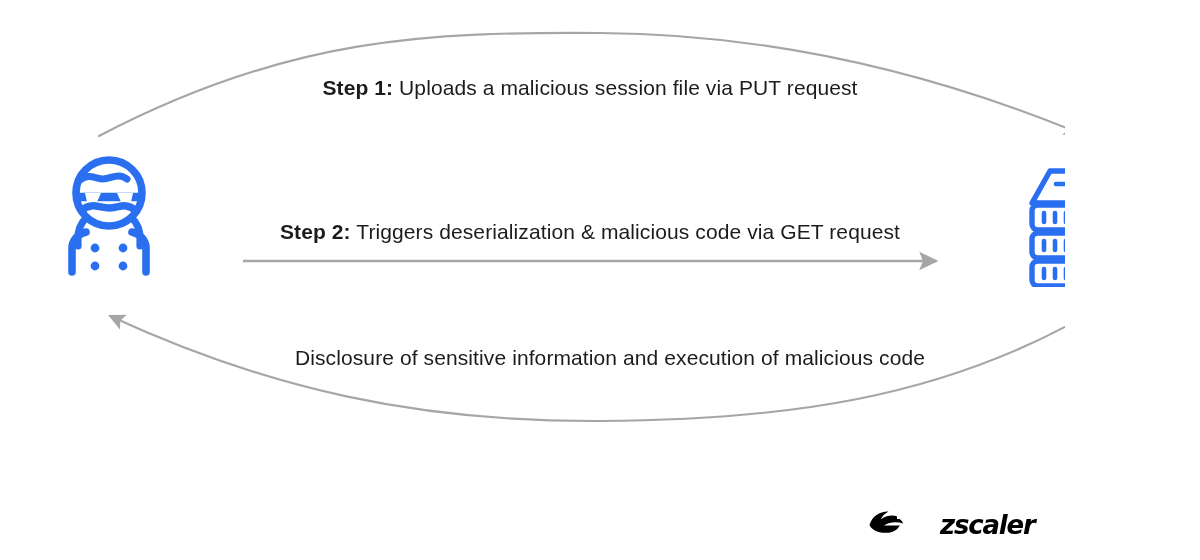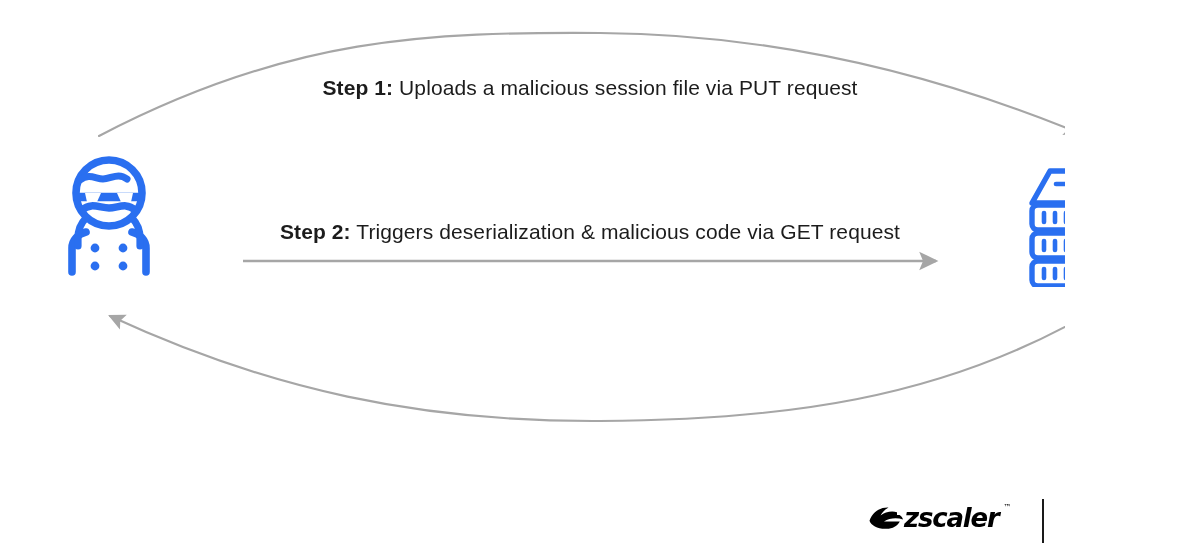--- a/index.html
+++ b/index.html
@@ -59,22 +59,23 @@
   #logo-lockup {
     position: absolute;
     left: 866px;
     top: 498px;
     height: 46px;
     display: flex;
     align-items: center;
   }
   #zscaler-logo {
     display: flex;
-    align-items: flex-start;
+    align-items: flex-end;
     height: 34px;
+    gap: 36px;
   }
   #zscaler-wordmark {
     font-family: "DejaVu Sans", sans-serif;
     font-style: italic;
     font-weight: bold;
     font-size: 27px;
     letter-spacing: -1.2px;
     color: #000000;
     line-height: 1;
     margin-left: -2px;
@@ -213,20 +214,21 @@
       <circle cx="103" cy="54.5" r="4.6"></circle>
       <circle cx="103" cy="82.5" r="4.6"></circle>
       <circle cx="103" cy="110.5" r="4.6"></circle>
     </g>
   </svg>
 
   <div class="flow-label" id="label-step1"><span class="strong">Step 1:</span><span> Uploads a malicious session file via PUT request</span></div>
 
   <div class="flow-label" id="label-step2"><span class="strong">Step 2:</span><span> Triggers deserialization &amp; malicious code via GET request</span></div>
 
+  <div class="flow-label" id="label-outcome"><span>Disclosure of sensitive information and execution of malicious code</span></div>
 
   <div id="logo-lockup">
 
     <div id="zscaler-logo">
       <svg width="40" height="30" viewBox="0 0 40 30">
         <path d="M3.5,16.8 C 6.5,8.0 14.0,3.2 22.5,3.6 C 18.8,5.6 16.0,8.4 14.6,11.6
                  C 19.0,8.0 25.4,6.6 31.0,8.2 L 31.0,11.0 L 22.0,11.0
                  L 33.6,11.0 C 35.4,12.2 36.6,13.8 37.0,15.6
                  C 31.0,13.4 23.6,14.0 18.0,17.4 L 33.8,17.4
                  C 31.6,21.8 26.6,24.6 20.6,24.8 C 11.8,25.2 5.2,21.8 3.5,16.8 Z" fill="#000000"></path>

